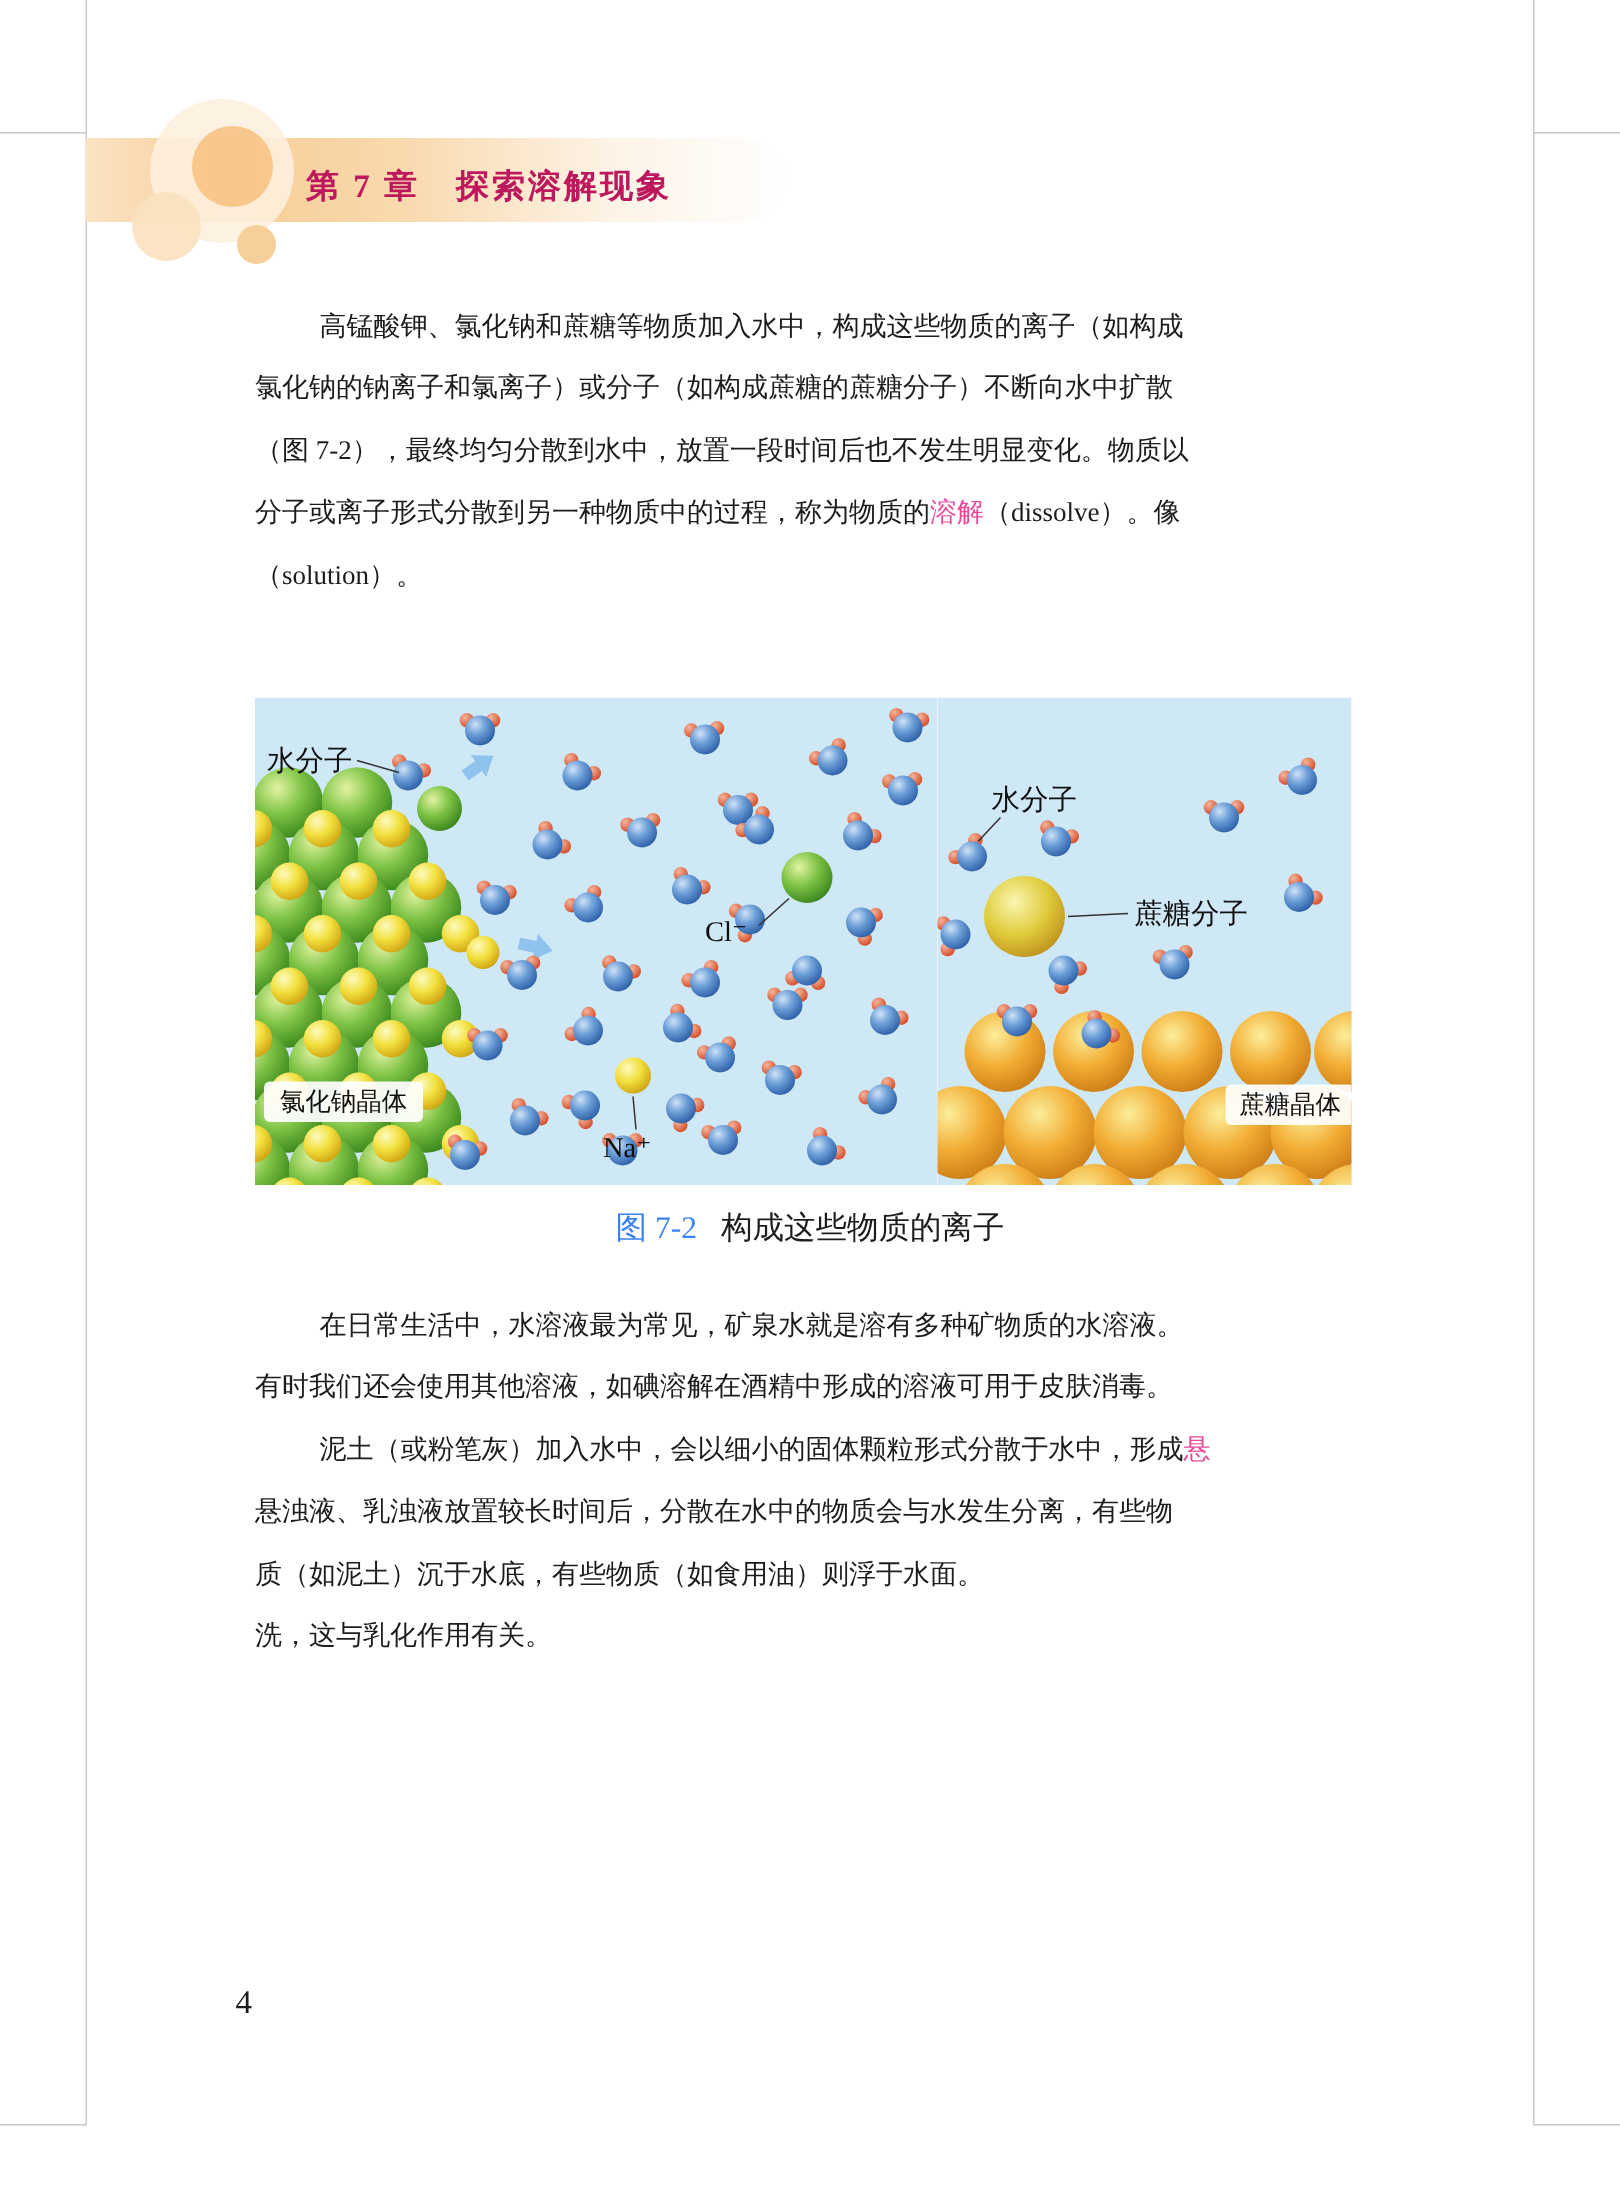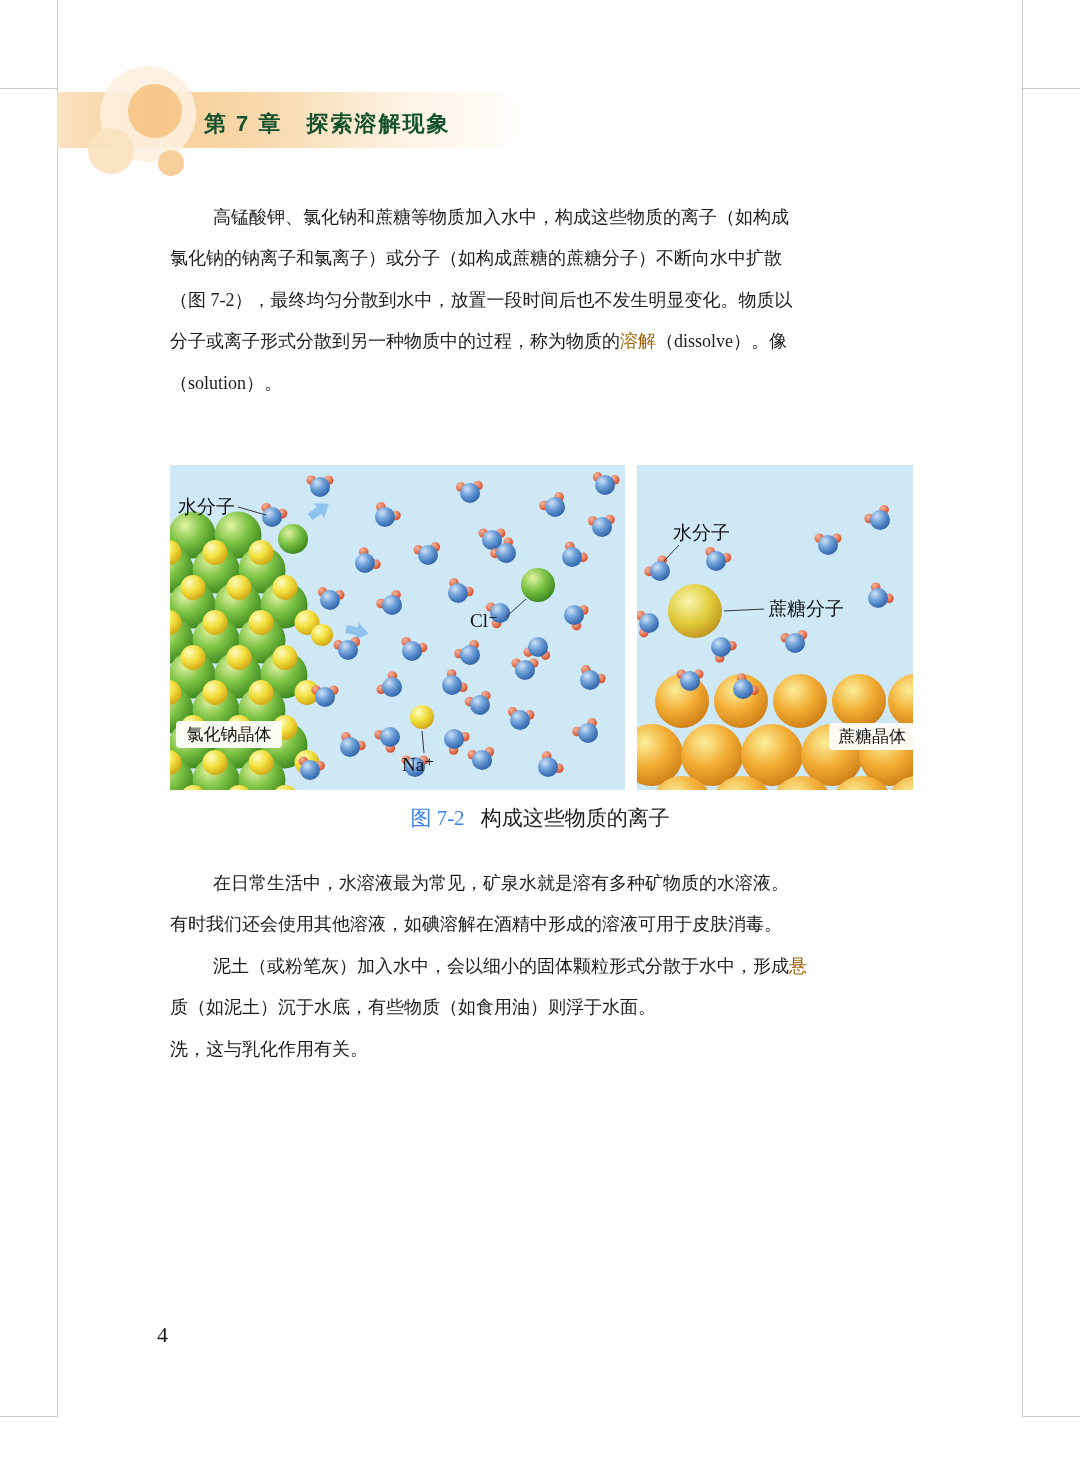--- a/index.html
+++ b/index.html
@@ -10,32 +10,32 @@
   .hline{position:absolute;height:1px;width:58px;background:#c9c9c9}
   
   .band{position:absolute;left:57px;top:92px;width:468px;height:56px;
         background:linear-gradient(90deg,#fbe3c4 0%,#f7cd96 20%,#f9d9ae 45%,#fdf3e6 75%,#ffffff 100%);
         border-radius:0 28px 28px 0}
   .deco{position:absolute;border-radius:50%}
   .c1{left:100px;top:66px;width:96px;height:96px;background:#fdf0de;opacity:.9}
   .c2{left:128px;top:84px;width:54px;height:54px;background:#f5bd78;opacity:.8}
   .c3{left:88px;top:128px;width:46px;height:46px;background:#fae3c0;opacity:.95}
   .c4{left:158px;top:150px;width:26px;height:26px;background:#f6cf9a}
-  .chapter{position:absolute;left:204px;top:109px;font-family:Liberation Sans, sans-serif;
-           font-weight:700;font-size:22px;color:#14532d;letter-spacing:2px}
+  .chapter{position:absolute;left:204px;top:109px;font-family:Liberation Serif, serif;
+           font-weight:700;font-size:22px;color:#be185d;letter-spacing:2px}
   .chapter .ht{margin-left:24px}
   
   .textblock{position:absolute;left:170px;width:744px;font-size:18px}
   #block1{top:197px}
   #block2{top:863px}
   .line{height:41.4px;line-height:41.4px;white-space:nowrap}
   .indent{text-indent:43px}
-  .red{color:#a16207}
+  .red{color:#ec4899}
   
-  .figure{position:absolute;left:170px;top:465px;width:743px;display:flex;gap:12px}
+  .figure{position:absolute;left:170px;top:465px;width:743px;display:flex;}
   svg{display:block}
   svg text{font-family:"Liberation Serif","DejaVu Serif",serif;font-size:19px;fill:#111}
   svg .boxtext{font-size:17px}
   svg line.leader{stroke:#333;stroke-width:1}
   .caption{position:absolute;left:170px;top:804px;width:740px;text-align:center;font-size:21px}
   .fig-num{color:#3b82f6}
   .fig-title{margin-left:16px}
   .pagenum{position:absolute;left:157px;top:1322px;font-size:22px}
 </style>
 </head>
@@ -344,17 +344,18 @@
 </div>
 
 <div class="caption">
   <span class="fig-num">图 7-2</span><span class="fig-title">构成这些物质的离子</span>
 </div>
 
 <div id="block2" class="textblock">
     <div class="line indent"><span>在日常生活中，水溶液最为常见，矿泉水就是溶有多种矿物质的水溶液。</span></div>
     <div class="line"><span>有时我们还会使用其他溶液，如碘溶解在酒精中形成的溶液可用于皮肤消毒。</span></div>
     <div class="line indent"><span>泥土（或粉笔灰）加入水中，会以细小的固体颗粒形式分散于水中，形成</span><span class="red">悬</span></div>
+    <div class="line"><span>悬浊液、乳浊液放置较长时间后，分散在水中的物质会与水发生分离，有些物</span></div>
     <div class="line"><span>质（如泥土）沉于水底，有些物质（如食用油）则浮于水面。</span></div>
     <div class="line"><span>洗，这与乳化作用有关。</span></div>
   </div>
 
 <div class="pagenum">4</div>
 
 </body></html>

